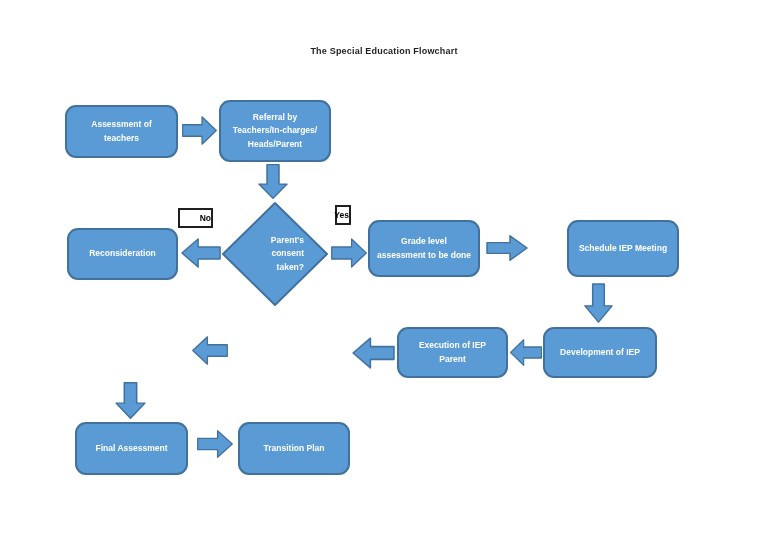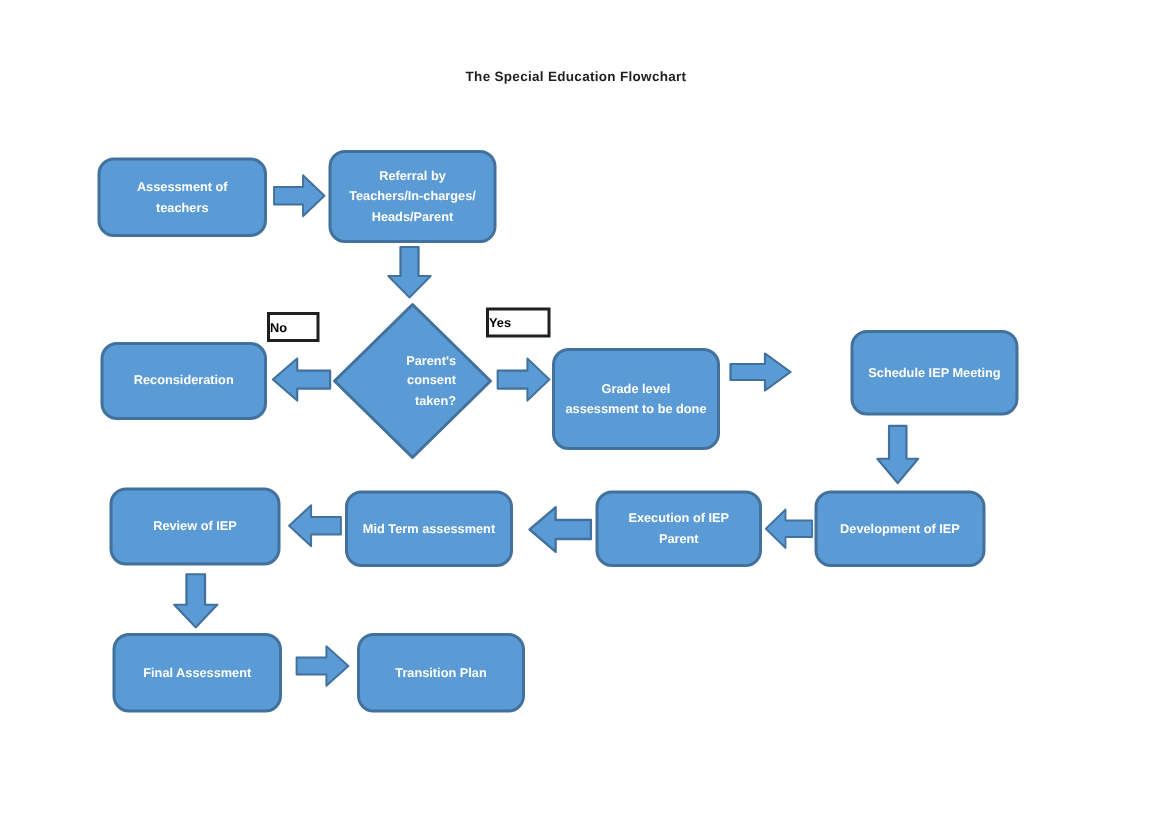--- a/index.html
+++ b/index.html
@@ -40,21 +40,21 @@
     align-items: center;
     justify-content: center;
     text-align: center;
     padding: 4px 7px;
   }
   .node .multiline span { display: block; }
 
   .n-orientation     { left: 65px;  top: 105px; width: 113px; height: 53px; }
   .n-referral        { left: 219px; top: 100px; width: 112px; height: 62px; }
   .n-reconsideration { left: 67px;  top: 228px; width: 111px; height: 52px; }
-  .n-grade           { left: 368px; top: 232px; width: 112px; height: 68px; }
+  .n-grade           { left: 368px; top: 220px; width: 112px; height: 57px; }
   .n-schedule        { left: 533px; top: 220px; width: 112px; height: 57px; margin-left: 34px; }
   .n-development     { left: 543px; top: 327px; width: 114px; height: 51px; }
   .n-execution       { left: 397px; top: 327px; width: 111px; height: 51px; }
   .n-midterm         { left: 230px; top: 327px; width: 112px; height: 51px; }
   .n-review          { left: 73px;  top: 325px; width: 114px; height: 52px; }
   .n-final           { left: 75px;  top: 422px; width: 113px; height: 53px; }
   .n-transition      { left: 238px; top: 422px; width: 112px; height: 53px; }
 
   .diamond-wrap {
     position: absolute;
@@ -79,24 +79,24 @@
   .decision-label {
     position: absolute;
     box-sizing: border-box;
     background: #ffffff;
     border: 2px solid var(--decision-label-border, #1f1f1f);
     color: var(--decision-label-text, #000000);
     font-size: 8.5px;
     font-weight: bold;
     display: flex;
     align-items: center;
-    justify-content: flex-start;
+    justify-content: flex-end;
   }
   .lbl-no  { left: 178px; top: 208px; width: 35px; height: 20px; }
-  .lbl-yes { left: 324px; top: 205px; width: 43px; height: 20px; }
+  .lbl-yes { left: 335px; top: 205px; width: 16px; height: 20px; }
 
   .arrow { position: absolute; }
   .arrow svg { display: block; width: 100%; height: 100%; }
 
   .a1  { left: 181px; top: 114px; width: 37px; height: 33px; }
   .a2  { left: 256px; top: 163px; width: 34px; height: 37px; }
   .a3  { left: 180px; top: 236px; width: 42px; height: 34px; }
   .a4  { left: 330px; top: 236px; width: 38px; height: 34px; }
   .a5  { left: 485px; top: 233px; width: 44px; height: 30px; }
   .a6  { left: 582px; top: 282px; width: 33px; height: 42px; }
@@ -213,33 +213,27 @@
   <div class="node n-execution">
     <span>Execution of IEP Parent</span>
   </div>
 
   <div class="arrow a8">
     <svg viewBox="0 0 44 34" preserveAspectRatio="none">
         <polygon points="42,11 19,11 19,3 2,17 19,31 19,23 42,23"></polygon>
       </svg>
   </div>
 
-  <div class="node n-midterm">
-    <span>Mid Term assessment</span>
-  </div>
 
   <div class="arrow a9">
     <svg viewBox="0 0 44 34" preserveAspectRatio="none">
         <polygon points="42,11 19,11 19,3 2,17 19,31 19,23 42,23"></polygon>
       </svg>
   </div>
 
-  <div class="node n-review">
-    <span>Review of IEP</span>
-  </div>
 
   <div class="arrow a10">
     <svg viewBox="0 0 34 44" preserveAspectRatio="none">
         <polygon points="11,2 23,2 23,25 31,25 17,42 3,25 11,25"></polygon>
       </svg>
   </div>
 
   <div class="node n-final">
     <span>Final Assessment</span>
   </div>

